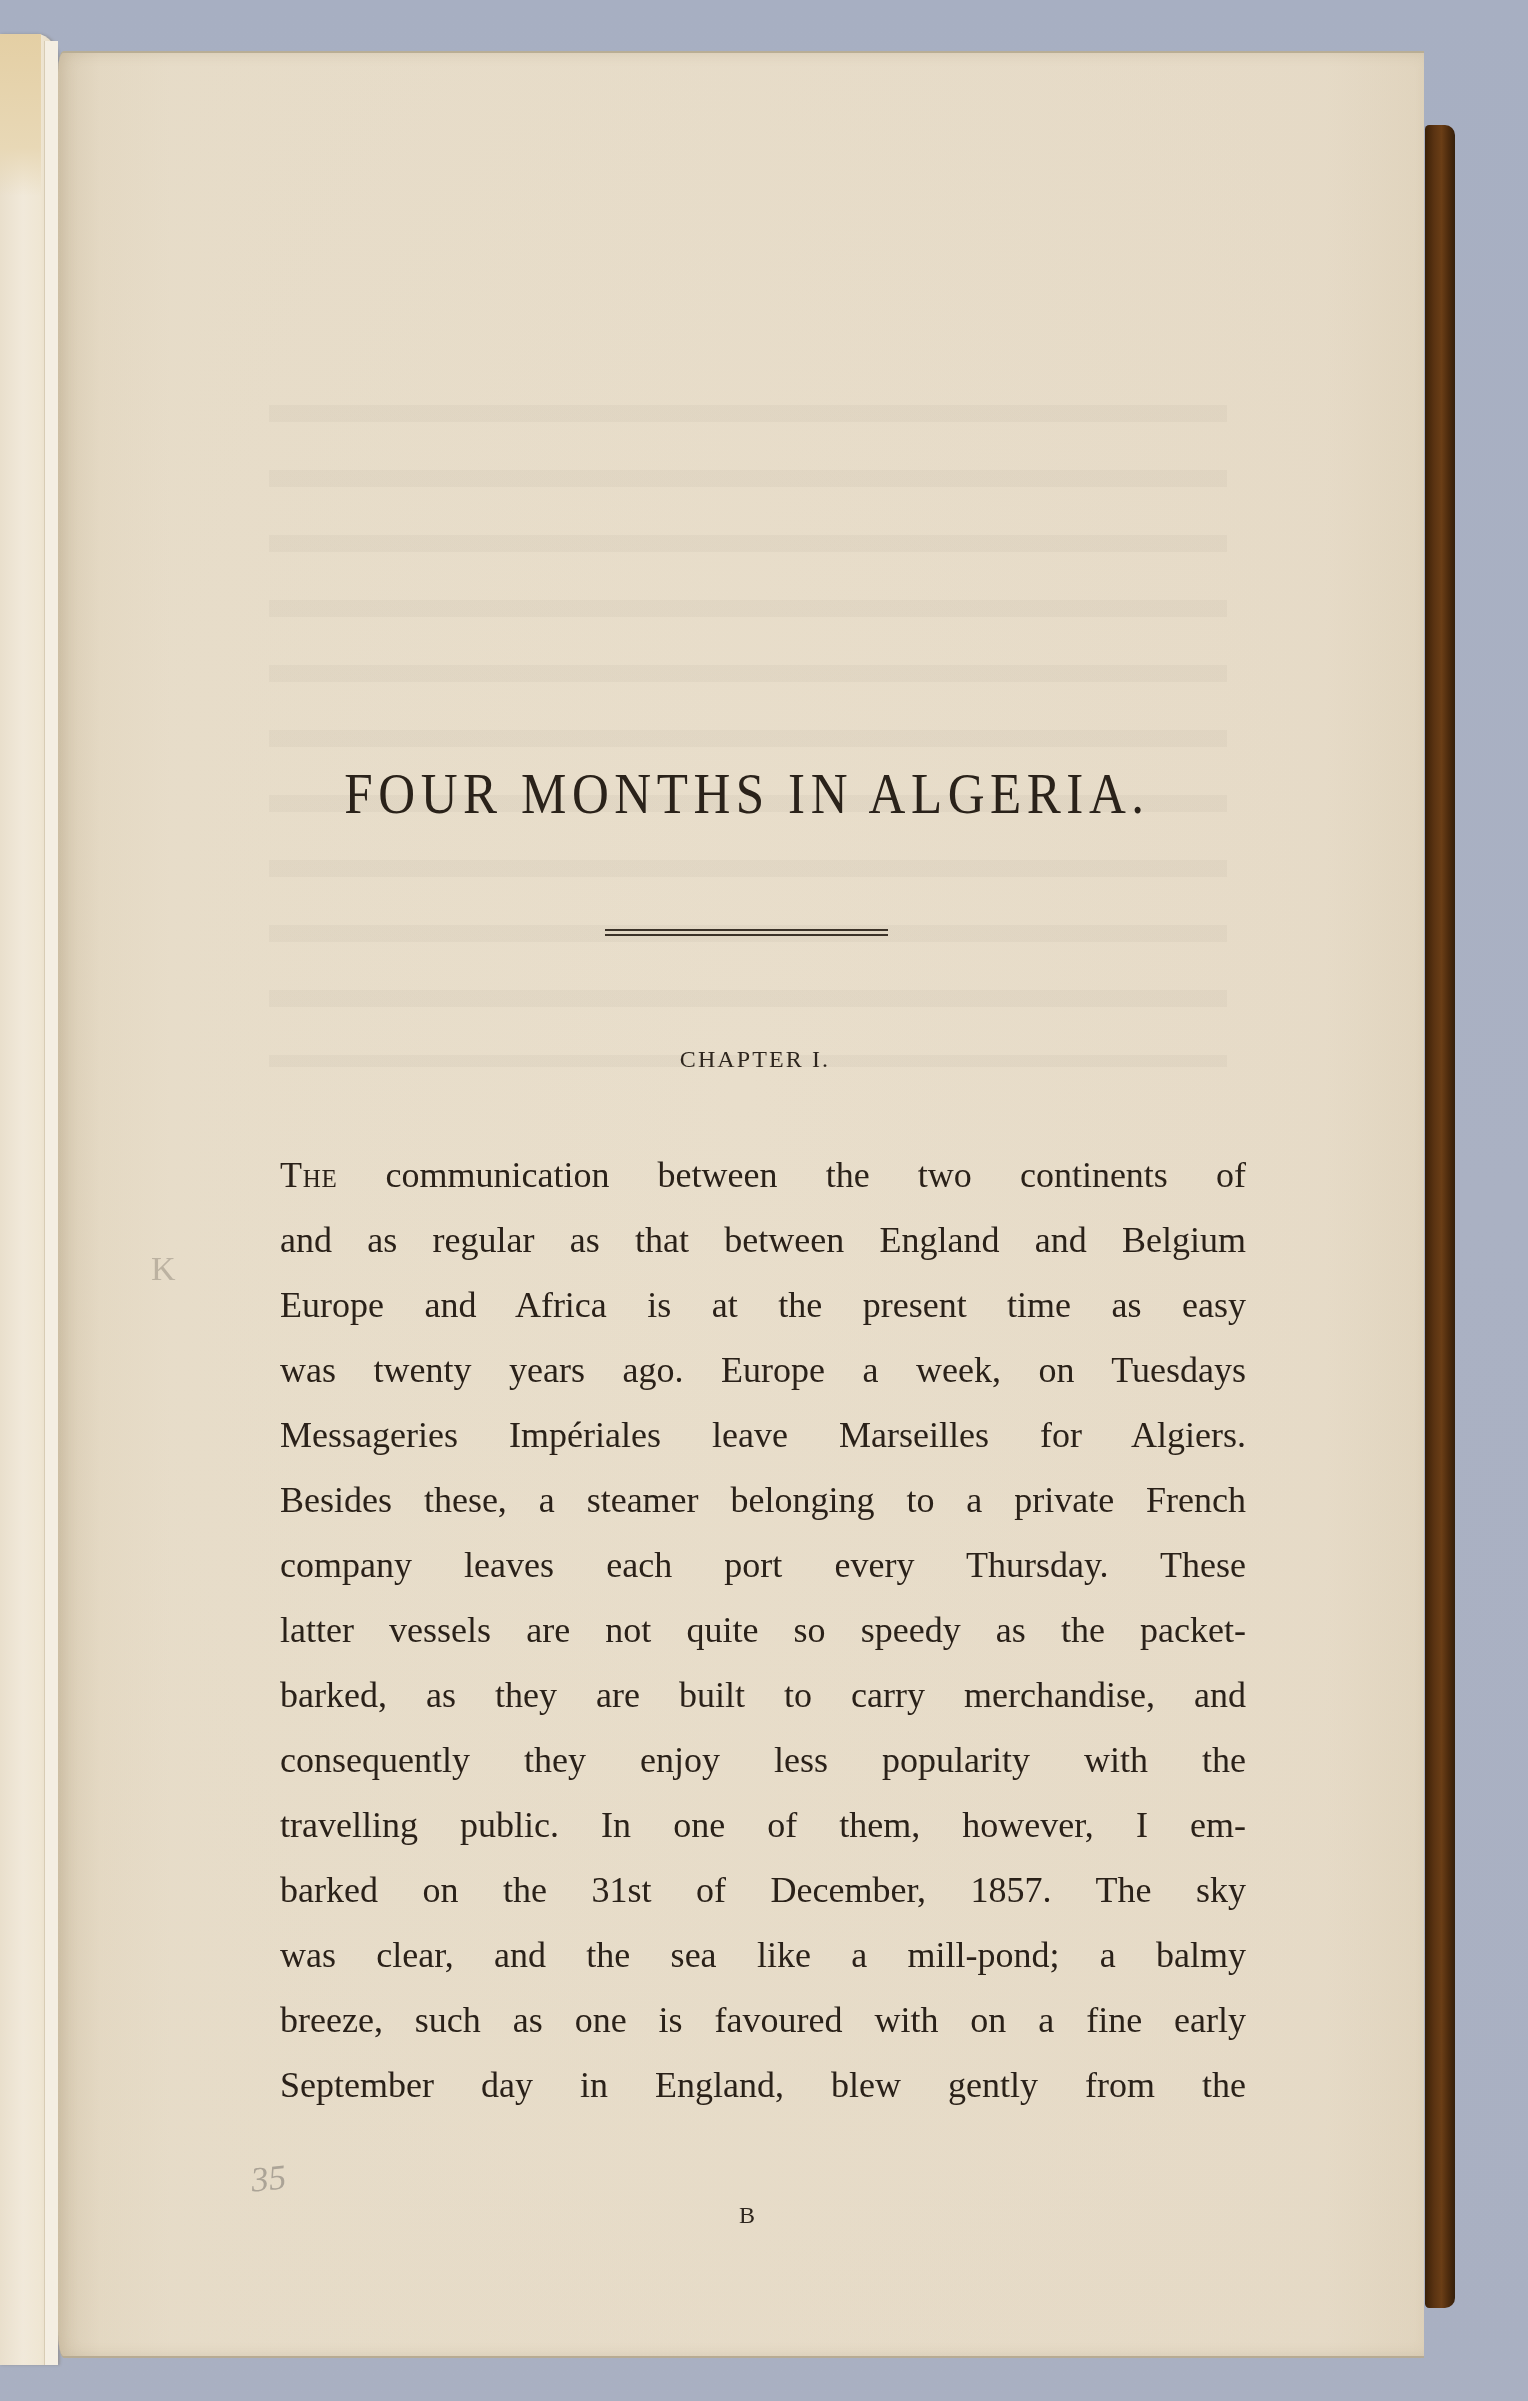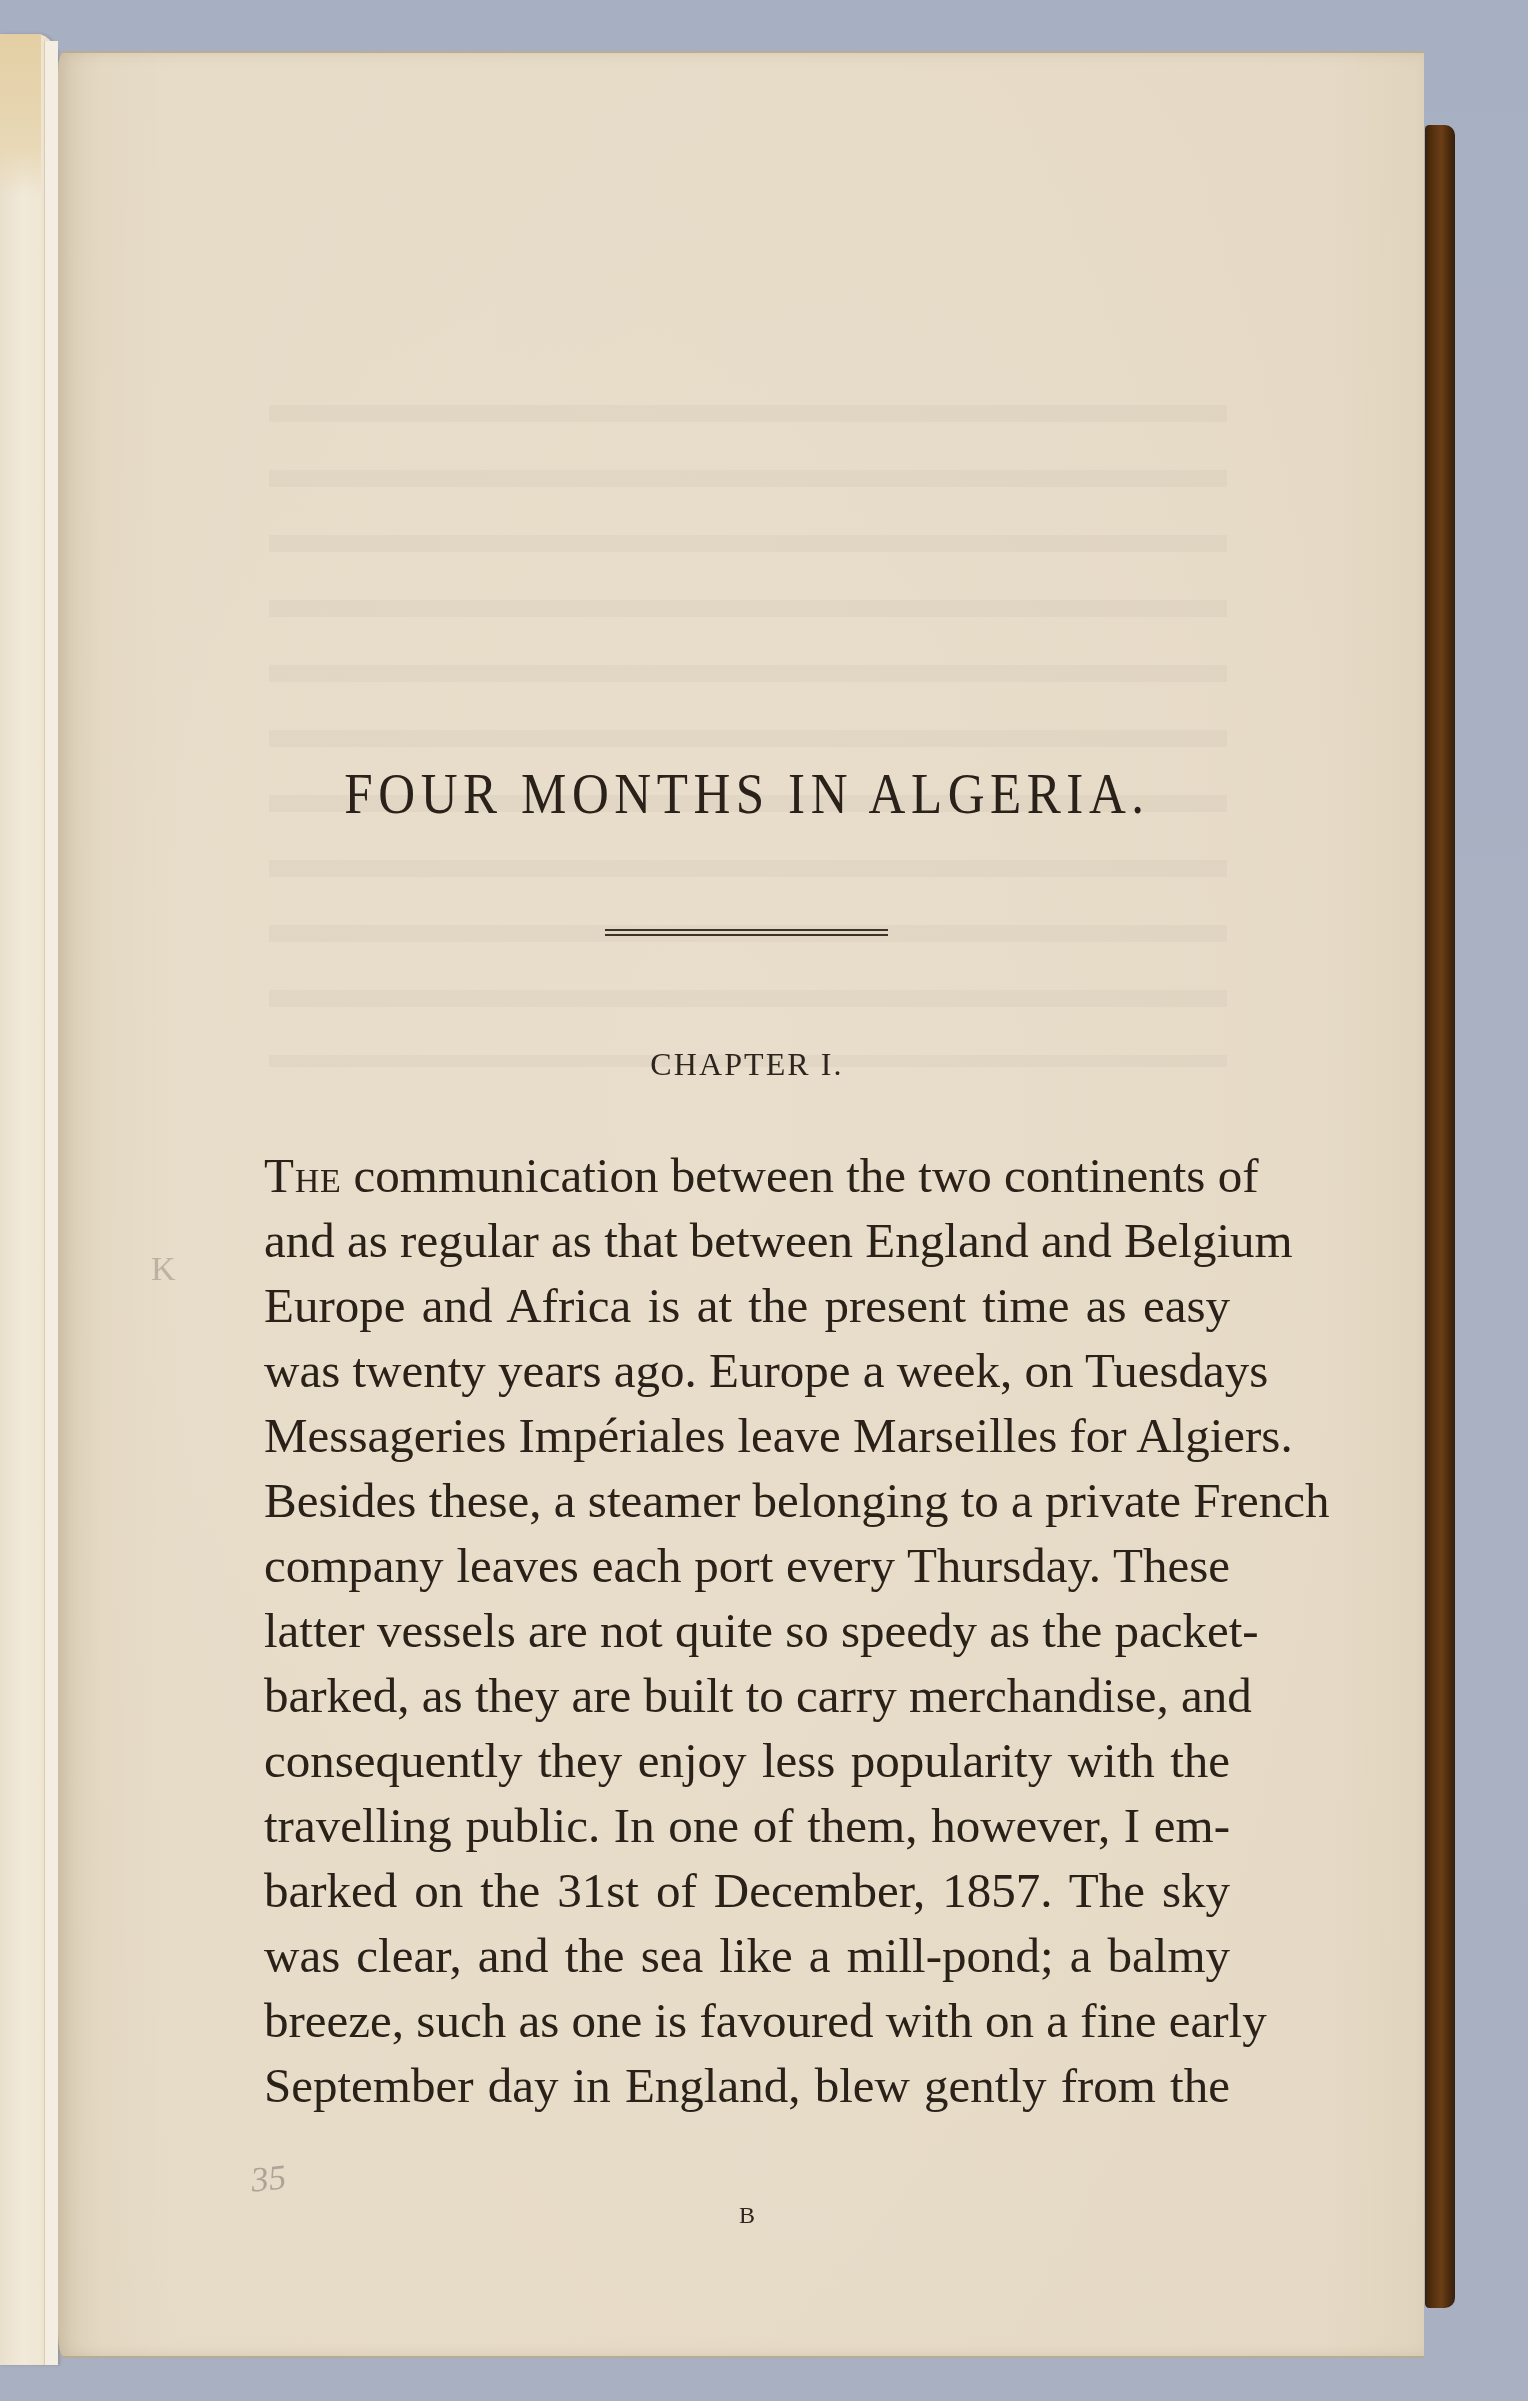--- a/index.html
+++ b/index.html
@@ -102,36 +102,36 @@
       top: 876px;
       width: 283px;
       height: 7px;
       border-top: 2.1px solid #3b3228;
       border-bottom: 2.1px solid #3b3228;
       box-sizing: border-box;
     }
 
     .chapter-heading {
       position: absolute;
-      left: 0;
+      left: 8px;
       top: 993px;
       width: 966px;
       text-align: center;
-      font-size: 32px;
+      font-size: 24px;
       letter-spacing: 2.1px;
       color: #2e261e;
       white-space: nowrap;
     }
 
     .body-text {
       position: absolute;
-      left: 0;
+      left: 16px;
       top: 1090px;
       width: 966px;
-      font-size: 49px;
+      font-size: 36px;
       color: #2a2119;
       line-height: 65px;
     }
     .line {
       display: block;
       text-align: justify;
       text-align-last: justify;
       white-space: nowrap;
       height: 65px;
       overflow: visible;

